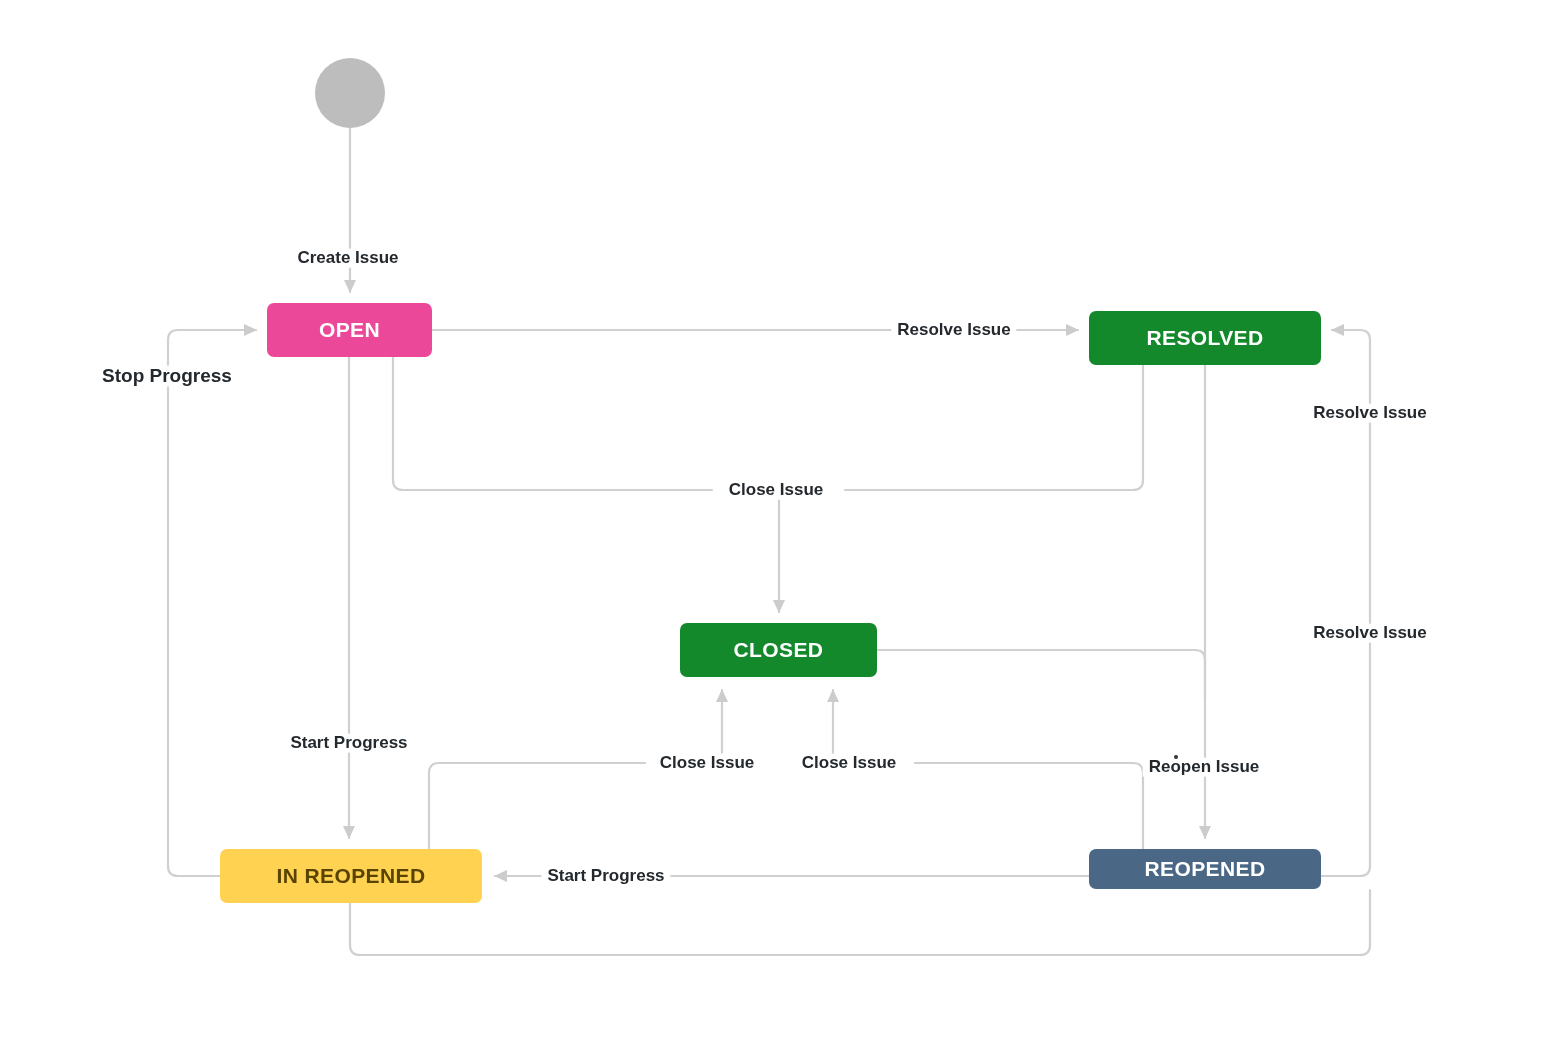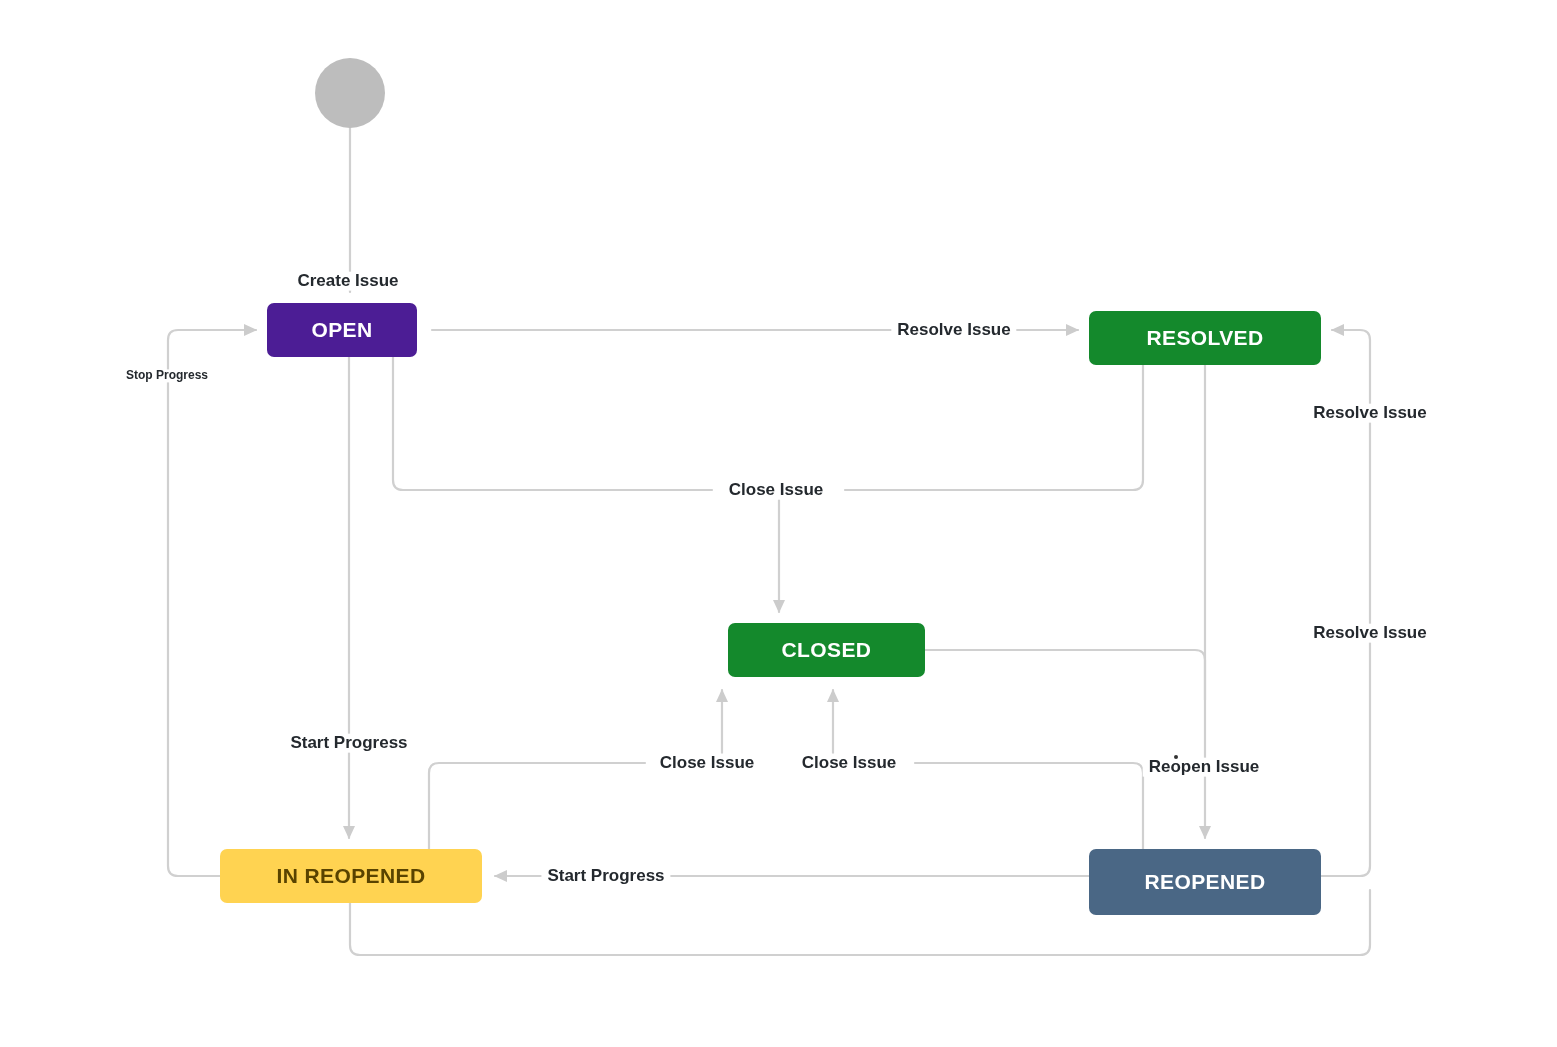--- a/index.html
+++ b/index.html
@@ -112,41 +112,41 @@
       <path d="M833,753 L833,690" marker-end="url(#arrowhead)" stroke="#d0d0d0"></path>
 
       <path d="M1089,876 L495,876" marker-end="url(#arrowhead)" stroke="#d0d0d0"></path>
 
     </g>
   </svg>
 
   <div class="start-node" id="start-node" style="left: 315px; top: 58px; width: 70px; height: 70px; background: rgb(189, 189, 189);"></div>
 
   <div id="nodes-layer">
-      <div class="node" style="left: 267px; top: 303px; width: 150px; height: 54px; background: #4c1d95; color: rgb(255, 255, 255); font-size: 21px; justify-content: center;">
+      <div class="node" style="left: 267px; top: 303px; width: 165px; height: 54px; background: #ec4899; color: rgb(255, 255, 255); font-size: 21px; justify-content: center;">
         <span class="node-label">OPEN</span>
       </div>
       <div class="node" style="left: 1089px; top: 303px; width: 232px; height: 54px; background: rgb(20, 137, 44); color: rgb(255, 255, 255); font-size: 21px; margin-top: 8px;">
         <span class="node-label">RESOLVED</span>
       </div>
-      <div class="node" style="left: 680px; top: 623px; width: 197px; height: 54px; background: rgb(20, 137, 44); color: rgb(255, 255, 255); font-size: 21px; margin-left: 48px;">
+      <div class="node" style="left: 680px; top: 623px; width: 197px; height: 54px; background: rgb(20, 137, 44); color: rgb(255, 255, 255); font-size: 21px;">
         <span class="node-label">CLOSED</span>
       </div>
       <div class="node" style="left: 220px; top: 849px; width: 262px; height: 54px; background: rgb(255, 211, 81); color: rgb(89, 67, 0); font-size: 21px;">
         <span class="node-label">IN REOPENED</span>
       </div>
-      <div class="node" style="left: 1089px; top: 849px; width: 232px; height: 66px; background: rgb(74, 103, 133); color: rgb(255, 255, 255); font-size: 21px;">
+      <div class="node" style="left: 1089px; top: 849px; width: 232px; height: 40px; background: rgb(74, 103, 133); color: rgb(255, 255, 255); font-size: 21px;">
         <span class="node-label">REOPENED</span>
       </div>
     </div>
 
   <div id="labels-layer">
-      <div class="edge-label" style="left: 348px; top: 258px; font-size: 17px; color: rgb(36, 41, 46); margin-top: 23px;">Create Issue</div>
+      <div class="edge-label" style="left: 348px; top: 258px; font-size: 17px; color: rgb(36, 41, 46);">Create Issue</div>
       <div class="edge-label" style="left: 954px; top: 330px; font-size: 17px; color: rgb(36, 41, 46);">Resolve Issue</div>
-      <div class="edge-label" style="left: 167px; top: 376px; font-size: 12px; color: rgb(36, 41, 46);">Stop Progress</div>
+      <div class="edge-label" style="left: 167px; top: 376px; font-size: 19px; color: rgb(36, 41, 46);">Stop Progress</div>
       <div class="edge-label" style="left: 776px; top: 490px; font-size: 17px; color: rgb(36, 41, 46);">Close Issue</div>
       <div class="edge-label" style="left: 1370px; top: 413px; font-size: 17px; color: rgb(36, 41, 46);">Resolve Issue</div>
       <div class="edge-label" style="left: 1370px; top: 633px; font-size: 17px; color: rgb(36, 41, 46);">Resolve Issue</div>
       <div class="edge-label" style="left: 349px; top: 743px; font-size: 17px; color: rgb(36, 41, 46);">Start Progress</div>
       <div class="edge-label" style="left: 1204px; top: 737px; font-size: 17px; color: rgb(36, 41, 46); margin-top: 30px;">Reopen Issue</div>
       <div class="edge-label" style="left: 707px; top: 763px; font-size: 17px; color: rgb(36, 41, 46);">Close Issue</div>
       <div class="edge-label" style="left: 849px; top: 763px; font-size: 17px; color: rgb(36, 41, 46);">Close Issue</div>
       <div class="edge-label" style="left: 606px; top: 876px; font-size: 17px; color: rgb(36, 41, 46);">Start Progress</div>
     </div>
 

